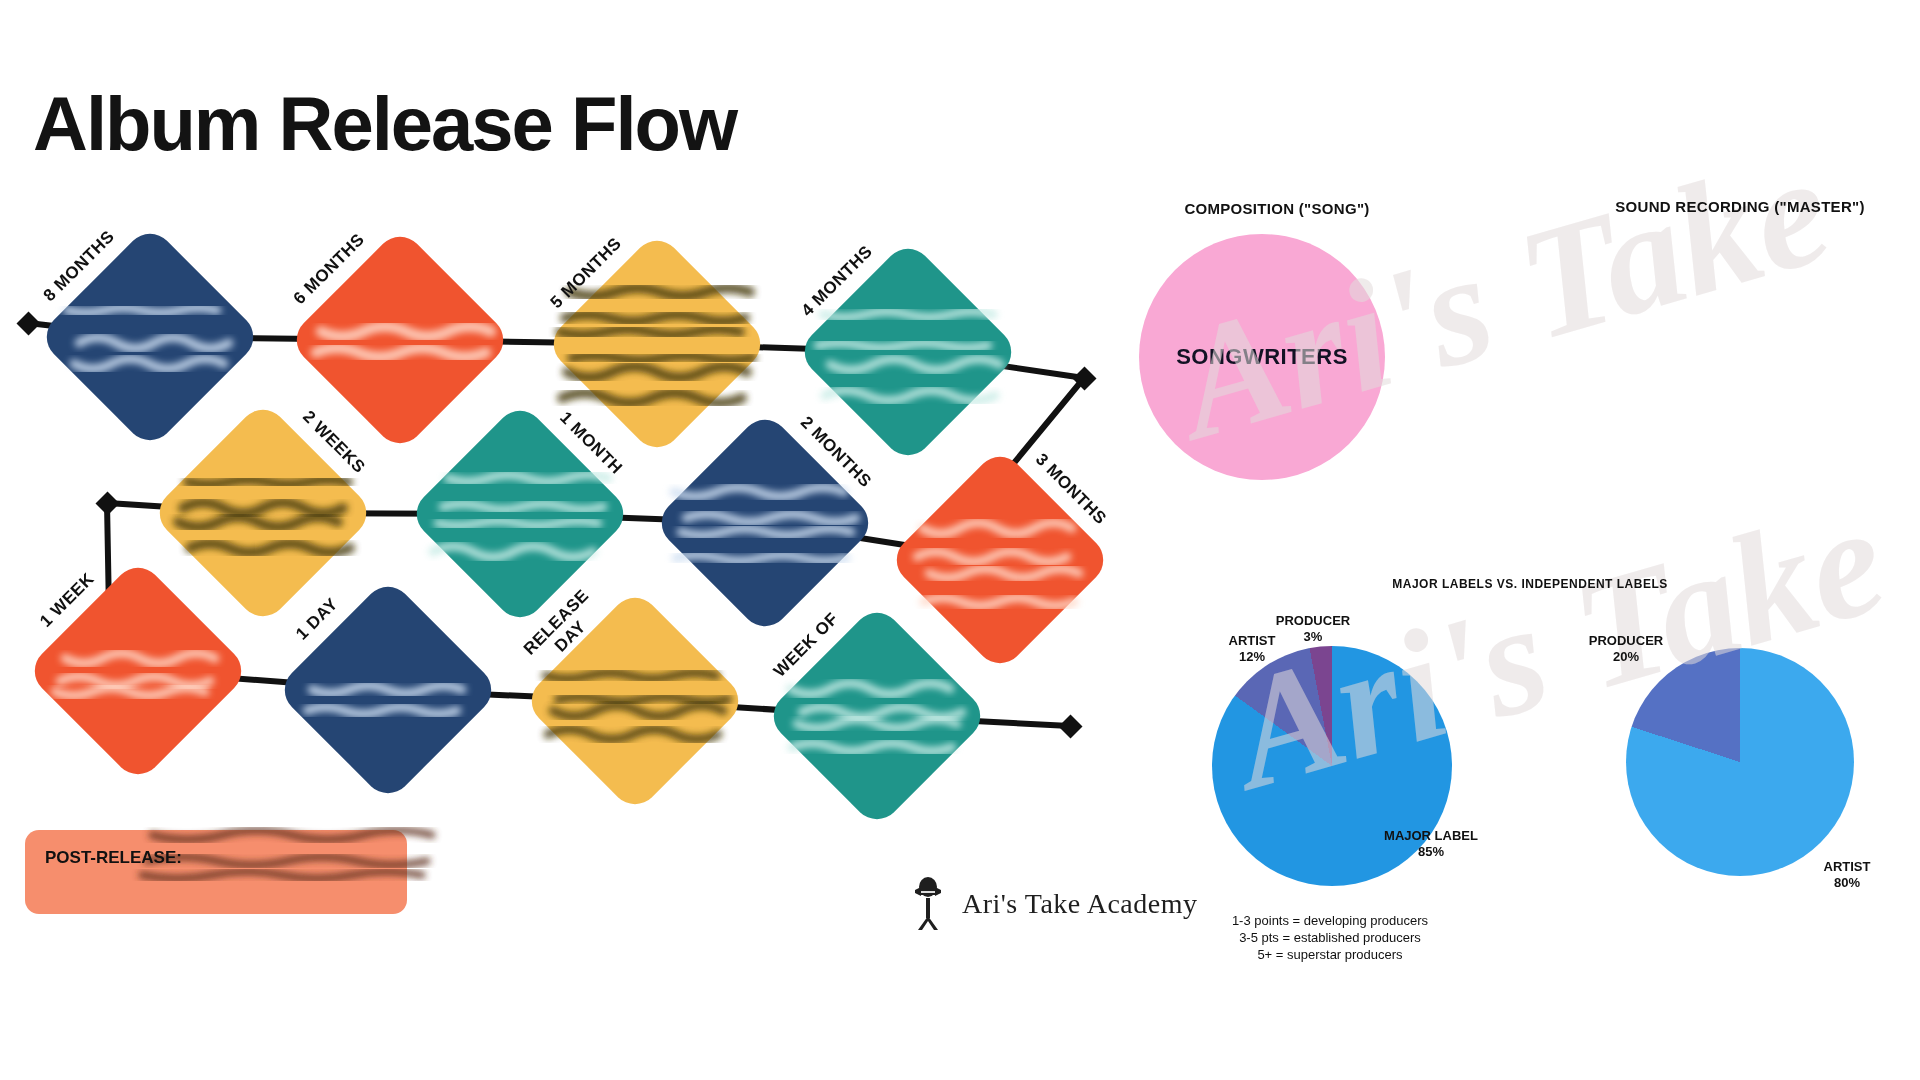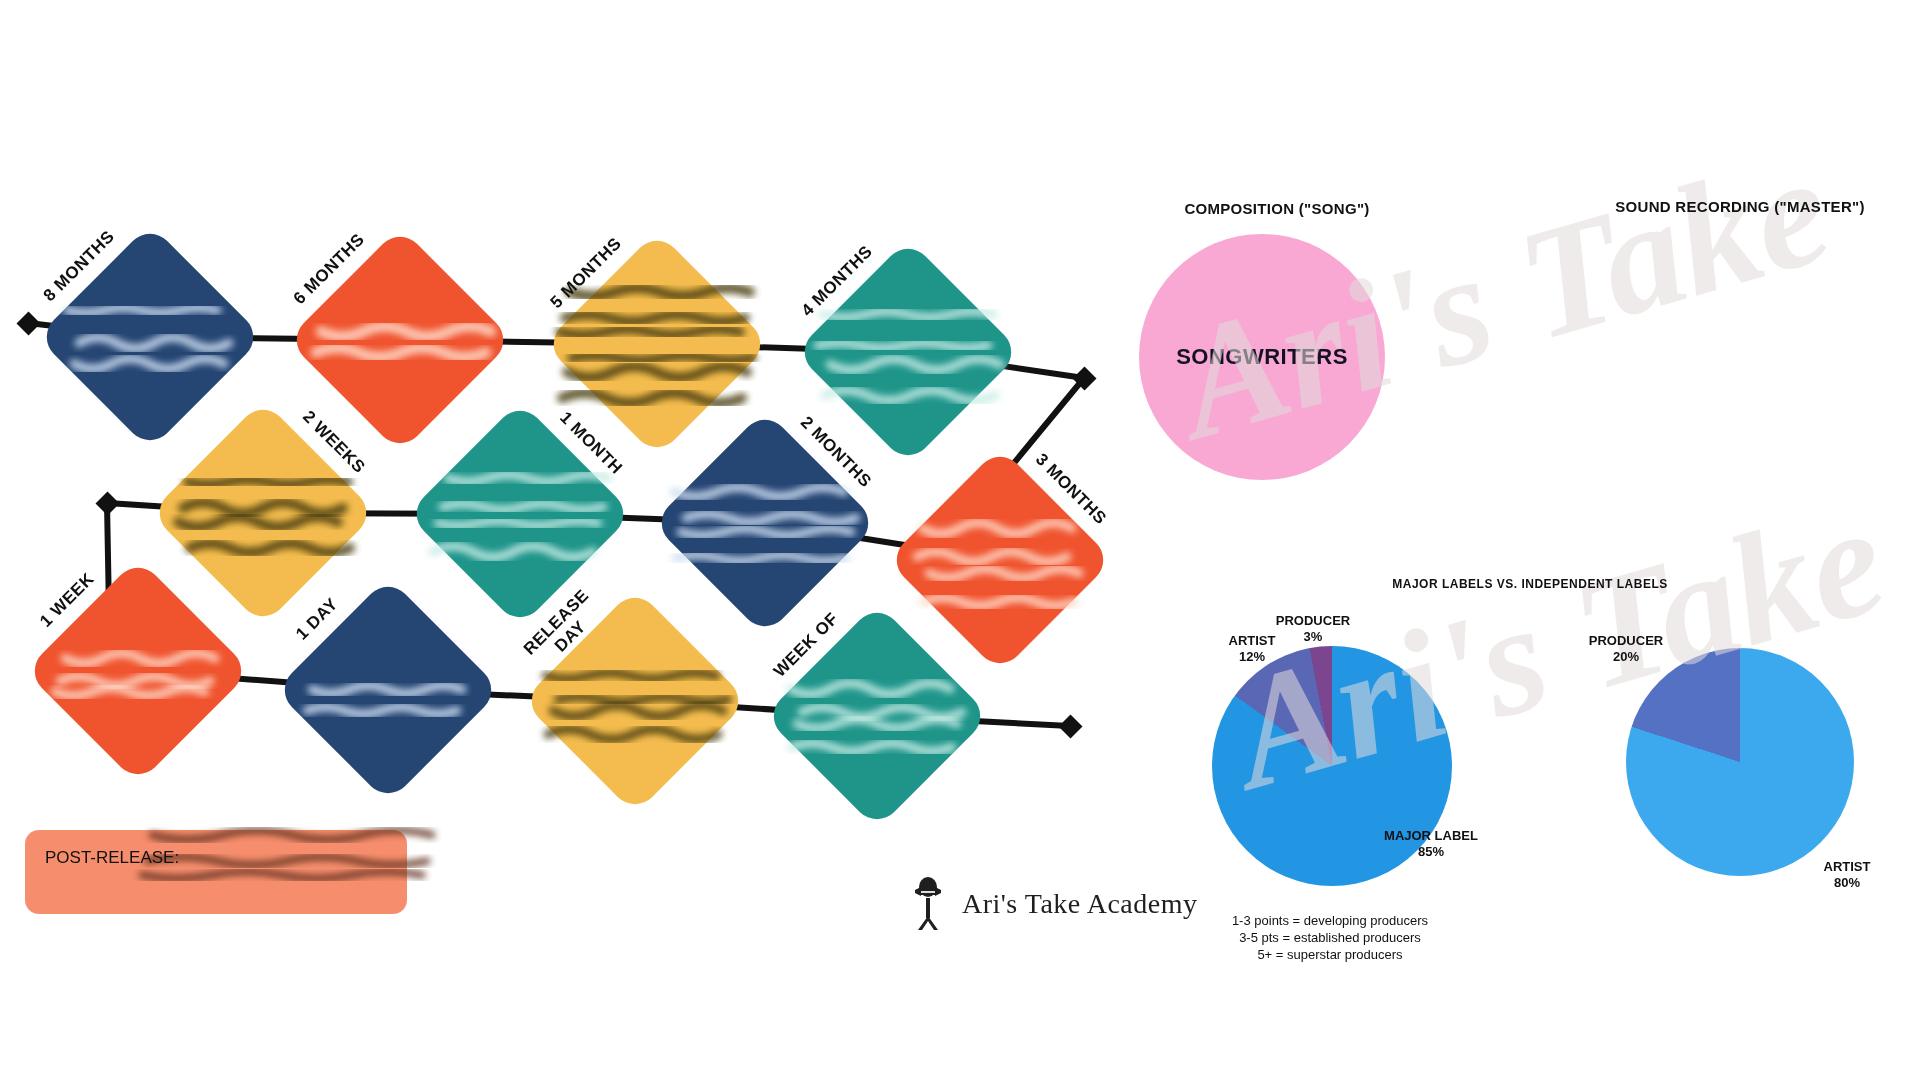--- a/index.html
+++ b/index.html
@@ -13,21 +13,21 @@
   .diamond{position:absolute;width:160px;height:160px;border-radius:24px;
            transform:rotate(45deg);z-index:2;}
   #scribbles{position:absolute;left:0;top:0;z-index:3;pointer-events:none;}
   .dlabel{position:absolute;width:160px;height:24px;z-index:4;text-align:center;
           font-size:17px;font-weight:700;letter-spacing:.5px;color:#111;line-height:22px;}
   .dlabel.up{transform:rotate(-45deg);}
   .dlabel.down{transform:rotate(45deg);}
   .dlabel.two-line{width:110px;height:44px;line-height:20px;}
   .marker{position:absolute;width:17px;height:17px;background:#111;transform:rotate(45deg);z-index:5;}
   .post-box{position:absolute;left:25px;top:830px;width:382px;height:84px;border-radius:14px;z-index:2;}
-  .post-label{position:absolute;left:45px;top:848px;font-size:17px;font-weight:400;z-index:4;color:#111;}
+  .post-label{position:absolute;left:45px;top:848px;font-size:17px;font-weight:700;z-index:4;color:#111;}
 
   
   .logo{position:absolute;left:912px;top:876px;display:flex;align-items:center;gap:18px;z-index:6;}
   .logo-text{font-family:"Liberation Serif",serif;font-size:28px;color:#1f1f1f;letter-spacing:.5px;}
 
   
   .h-underline{border-bottom:3px solid #111;padding-bottom:3px;}
   .sec-heading{position:absolute;text-align:center;font-weight:800;color:#111;z-index:6;letter-spacing:.5px;}
   .col-label{position:absolute;text-align:center;font-size:15px;font-weight:700;color:#111;z-index:6;letter-spacing:.3px;}
   .big-circle{position:absolute;border-radius:50%;display:flex;align-items:center;justify-content:center;z-index:2;}
@@ -39,20 +39,21 @@
          line-height:17px;z-index:6;}
   .watermark{position:absolute;font-family:"Liberation Serif",serif;font-style:italic;font-weight:700;
              font-size:158px;color:rgba(225,219,219,0.55);white-space:nowrap;
              transform:rotate(-16deg);z-index:4;pointer-events:none;}
 </style>
 </head>
 <body>
 
 <div id="stage">
 
+  <div class="page-title">Album Release Flow</div>
 
   <svg id="flow-lines" width="1150" height="980" viewBox="0 0 1150 980">
     <g stroke="#111111" stroke-width="6" stroke-linecap="round" fill="none">
       <polyline points="28,323 150,337 400,340 657,344 908,352 1084,378"></polyline>
       <polyline points="1084,378 1000,480"></polyline>
       <polyline points="1000,560 765,523 520,514 263,513 107,503 109,612"></polyline>
       <polyline points="138,671 388,690 635,701 877,716 1070,726"></polyline>
     </g>
   </svg>
 

